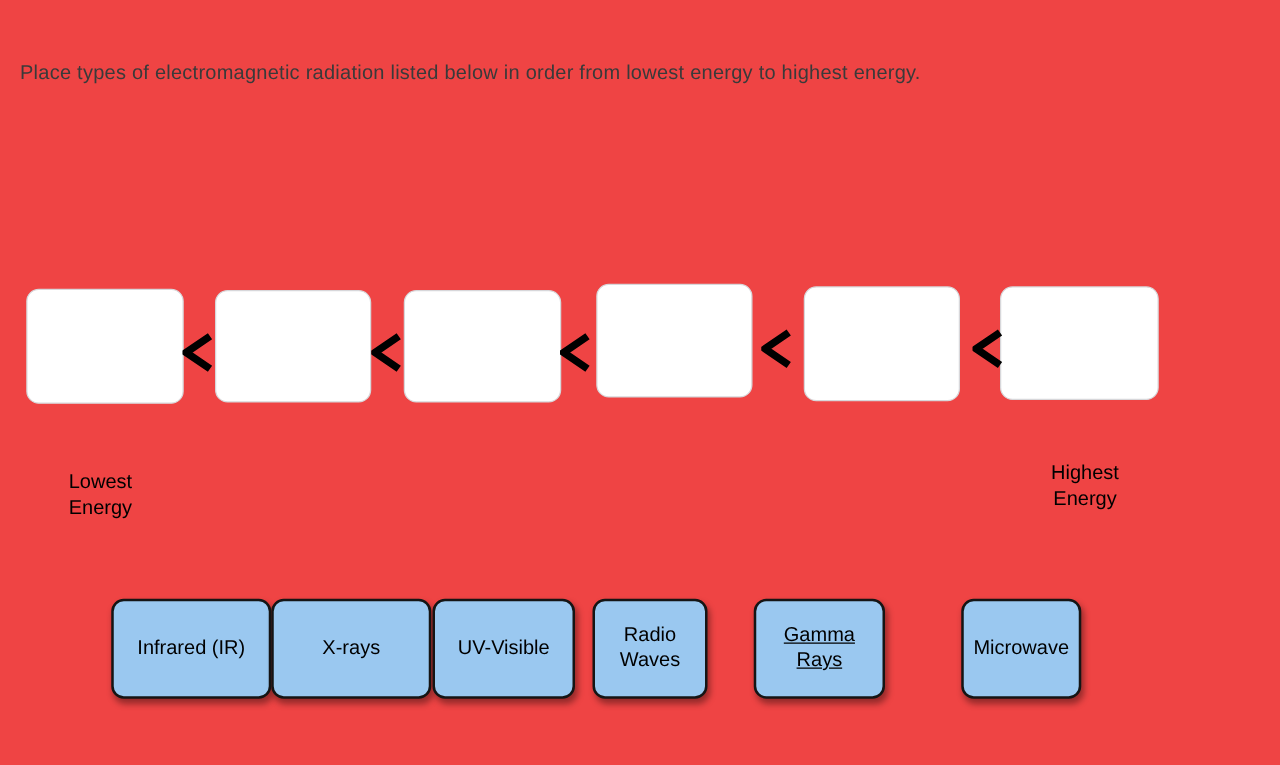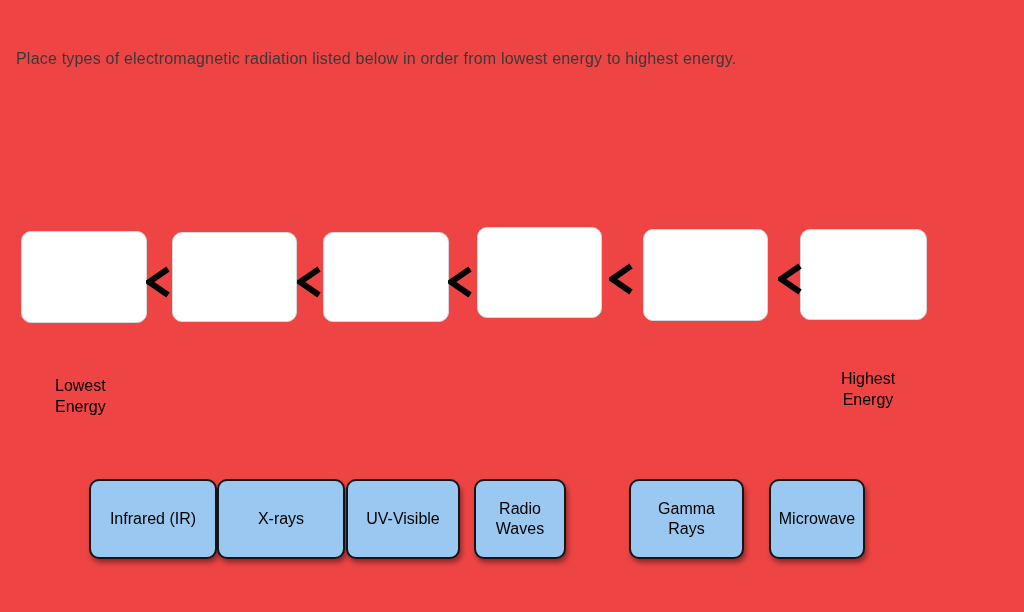--- a/index.html
+++ b/index.html
@@ -124,18 +124,18 @@
 Energy</div>
     <div class="end-label highest">Highest
 Energy</div>
   </div>
 
   <div>
     <div class="chip" style="left:89px;  width:128px;">Infrared (IR)</div>
     <div class="chip" style="left:217px; width:128px;">X-rays</div>
     <div class="chip" style="left:346px; width:114px;">UV-Visible</div>
     <div class="chip" style="left:474px; width:92px;">Radio Waves</div>
-    <div class="chip" style="left:629px; width:115px;">Gamma
+    <div class="chip" style="left:603px; width:105px;text-decoration:underline;">Gamma
 Rays</div>
     <div class="chip" style="left:731px; width:96px;margin-left:38px;">Microwave</div>
   </div>
 
 </div>
 
 </body></html>

